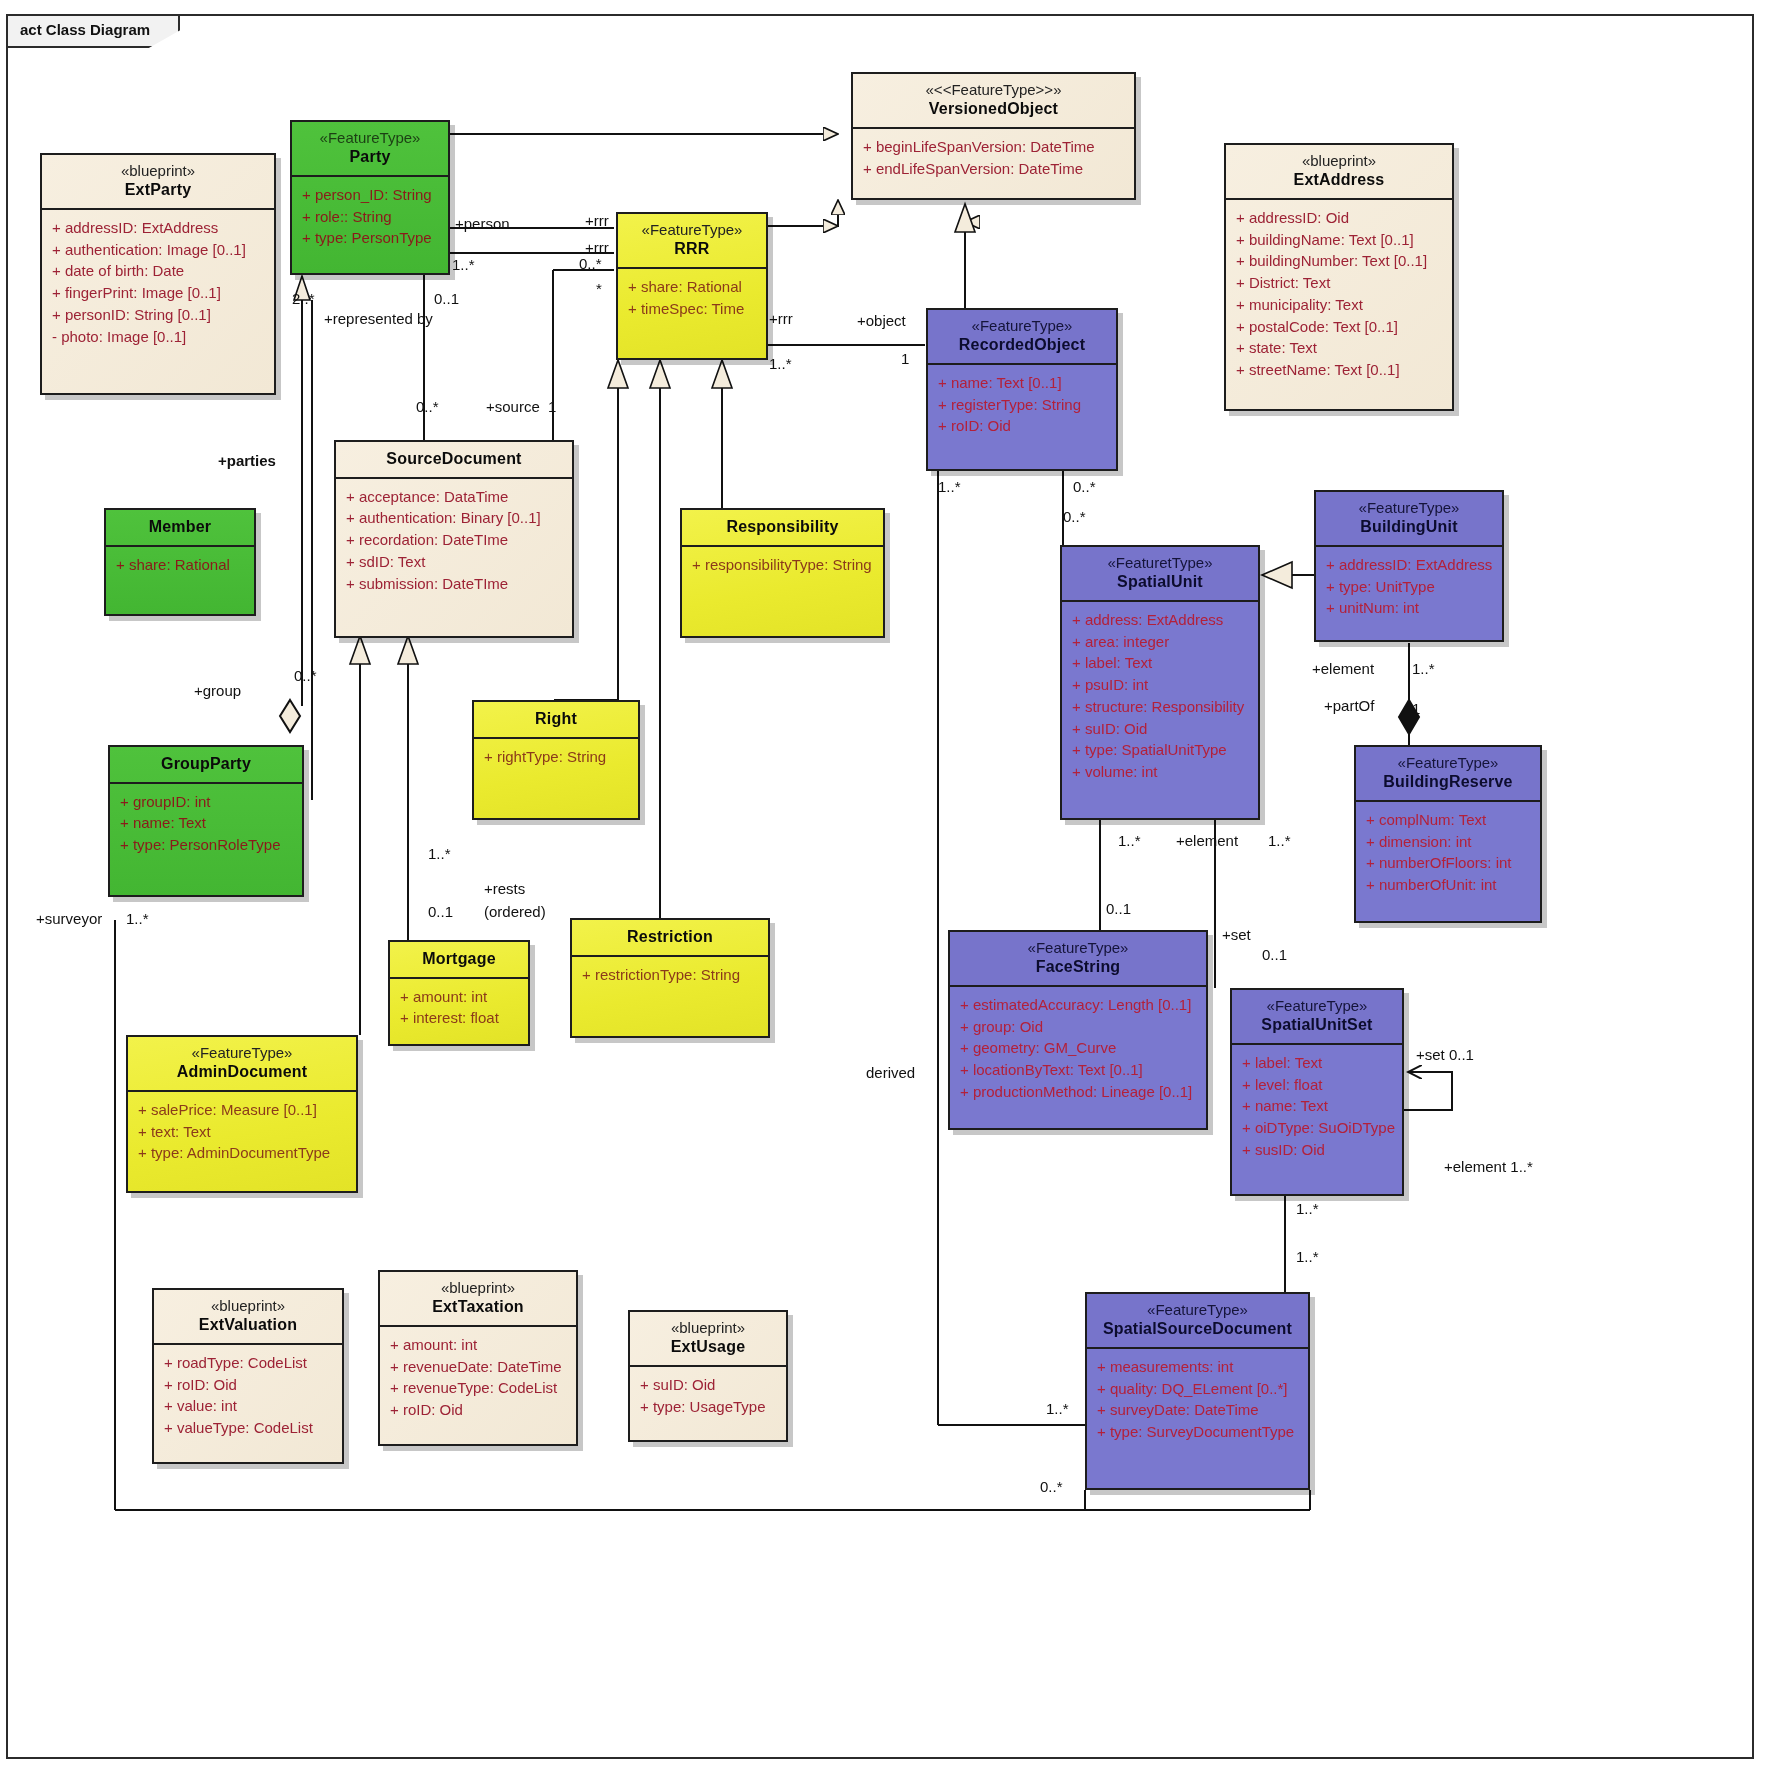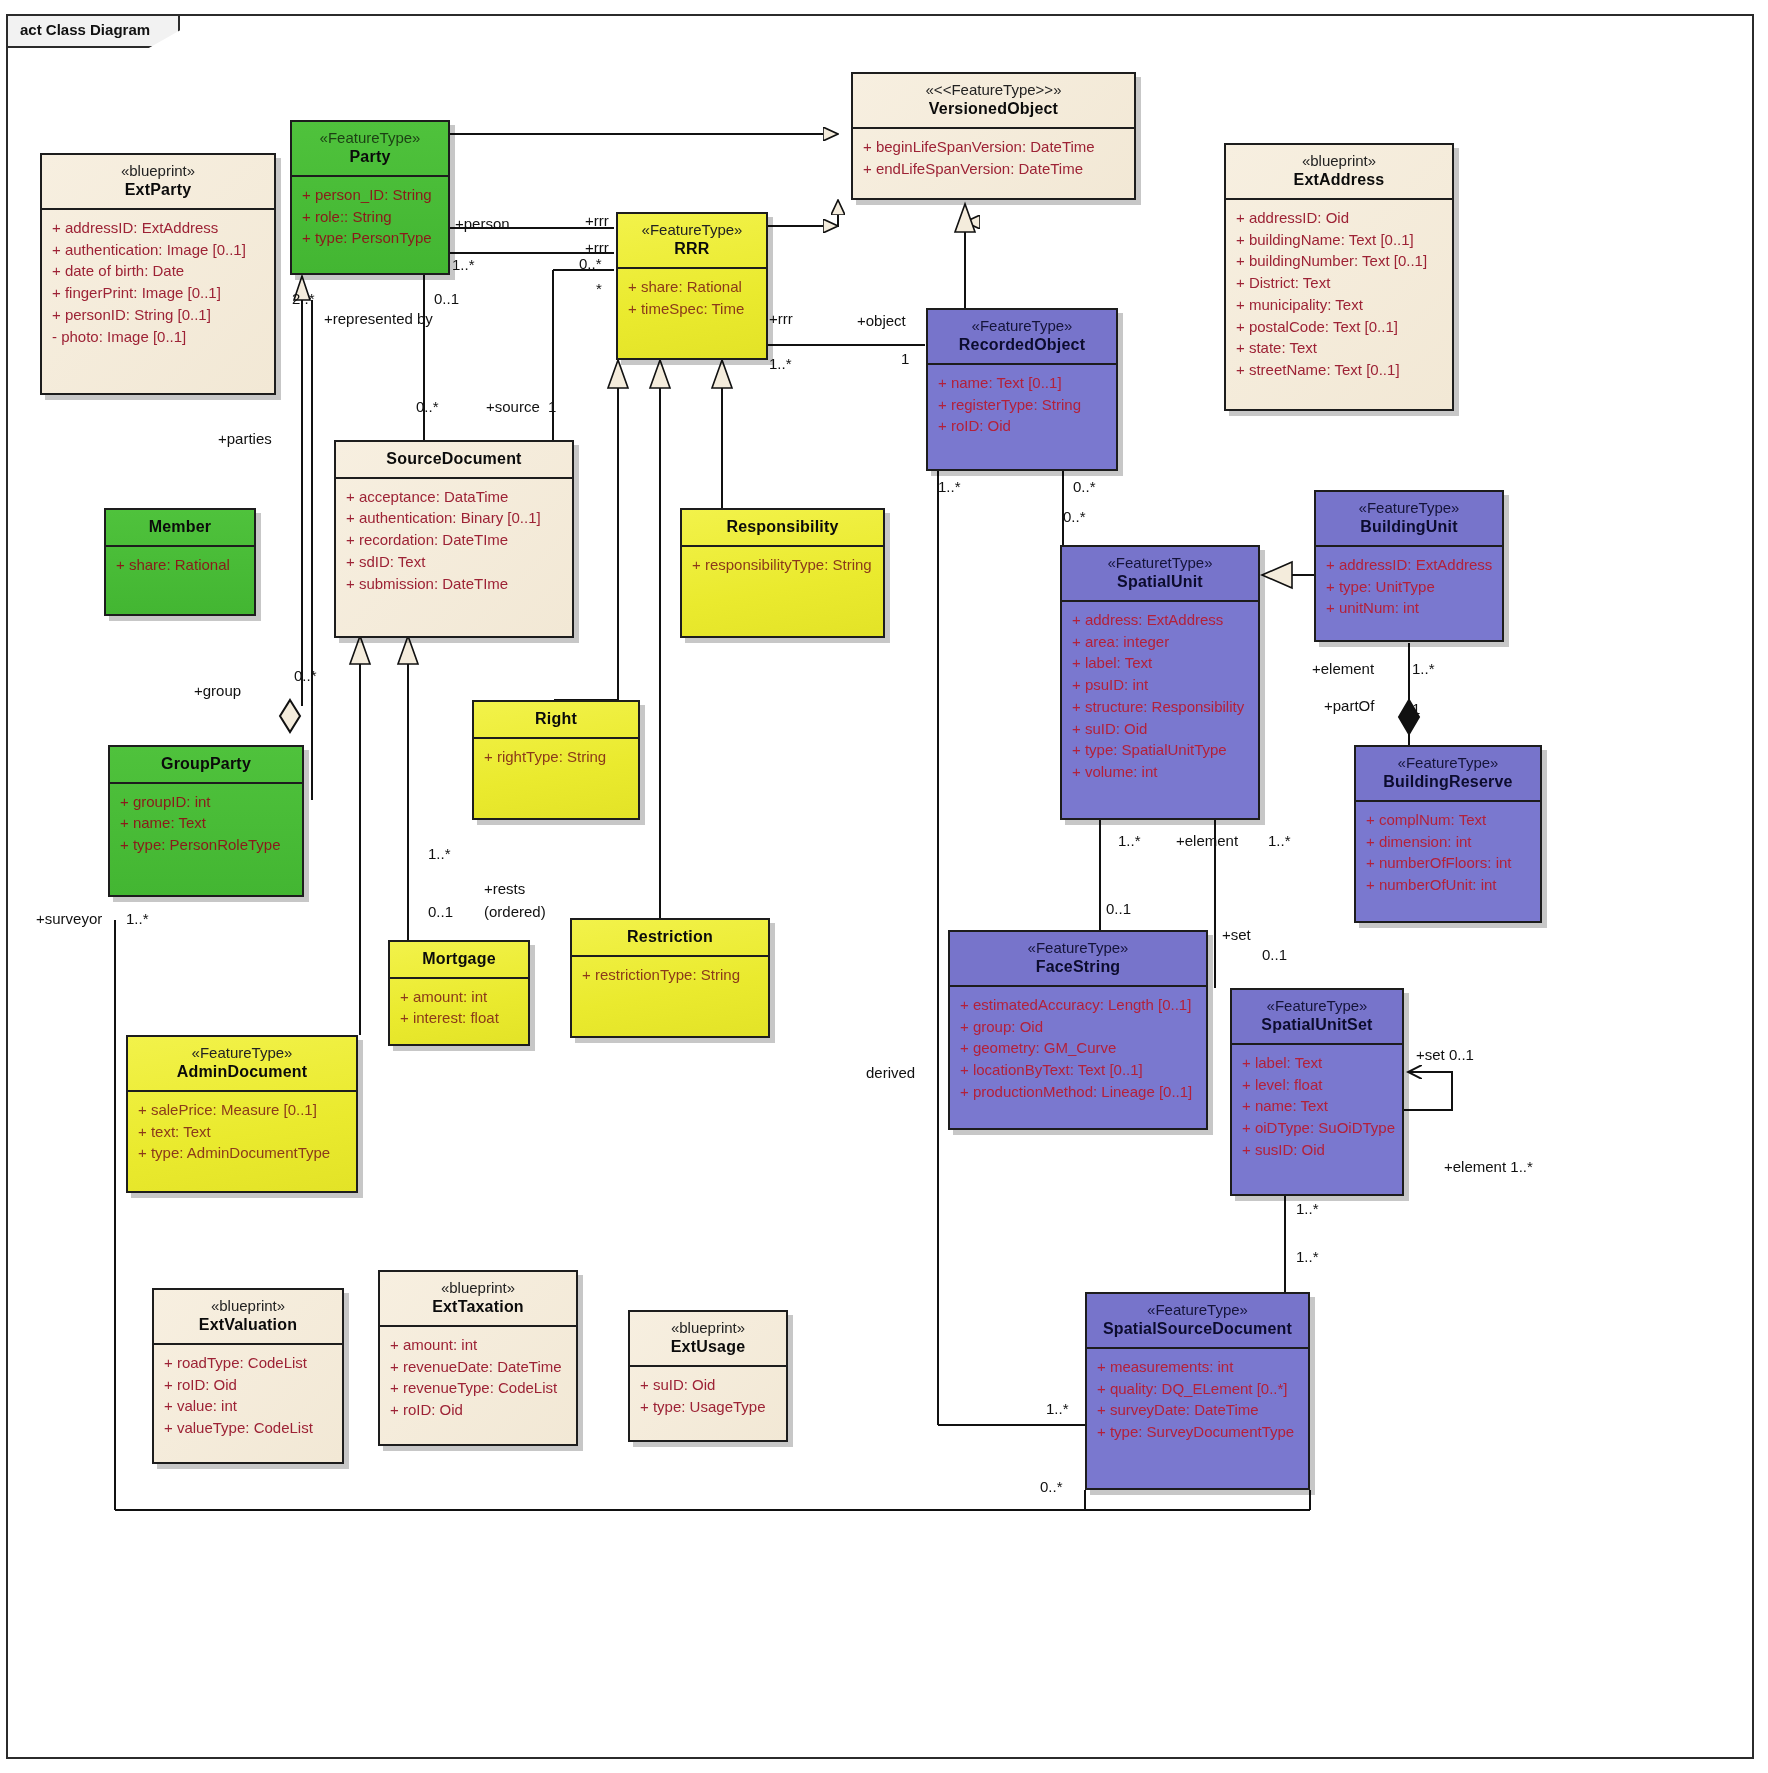--- a/index.html
+++ b/index.html
@@ -406,21 +406,21 @@
       <div class="attr">+   suID:  Oid</div>
       <div class="attr">+   type:  UsageType</div>
     </div>
   </div>
 
   <div class="lbl" style="left:455px;top:215px;">+person</div>
   <div class="lbl" style="left:452px;top:256px;">1..*</div>
   <div class="lbl" style="left:324px;top:310px;">+represented by</div>
   <div class="lbl" style="left:434px;top:290px;">0..1</div>
   <div class="lbl" style="left:292px;top:290px;">2..*</div>
-  <div class="lbl" style="left:218px;top:430px;">+parties</div>
+  <div class="lbl" style="left:218px;top:452px;font-weight:bold;">+parties</div>
   <div class="lbl" style="left:194px;top:682px;">+group</div>
   <div class="lbl" style="left:294px;top:667px;">0..*</div>
 
   <div class="lbl" style="left:585px;top:212px;">+rrr</div>
   <div class="lbl" style="left:585px;top:239px;">+rrr</div>
   <div class="lbl" style="left:579px;top:255px;">0..*</div>
   <div class="lbl" style="left:596px;top:280px;">*</div>
   <div class="lbl" style="left:769px;top:310px;">+rrr</div>
   <div class="lbl" style="left:769px;top:355px;">1..*</div>
   <div class="lbl" style="left:857px;top:312px;">+object</div>

